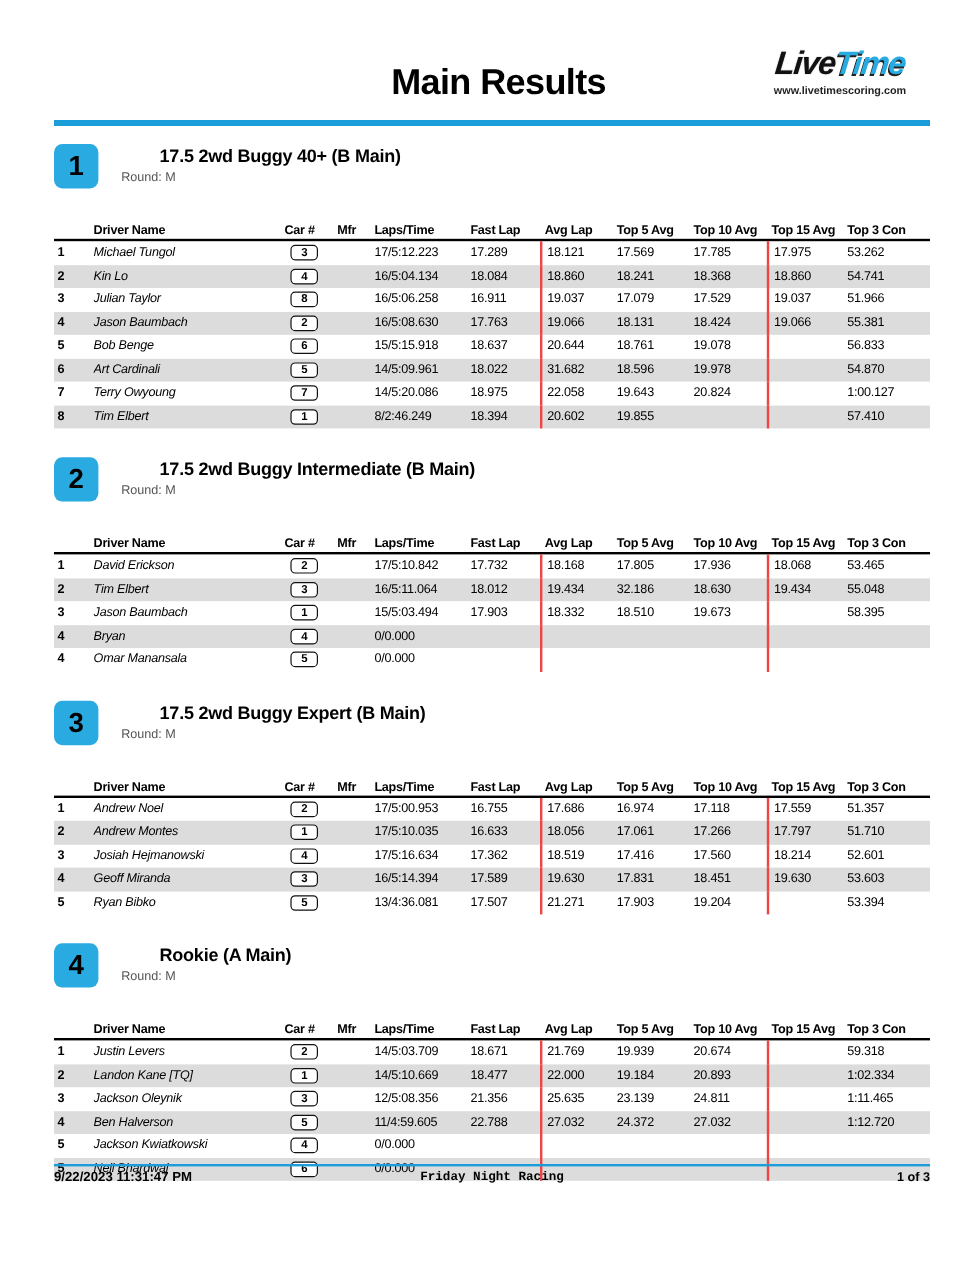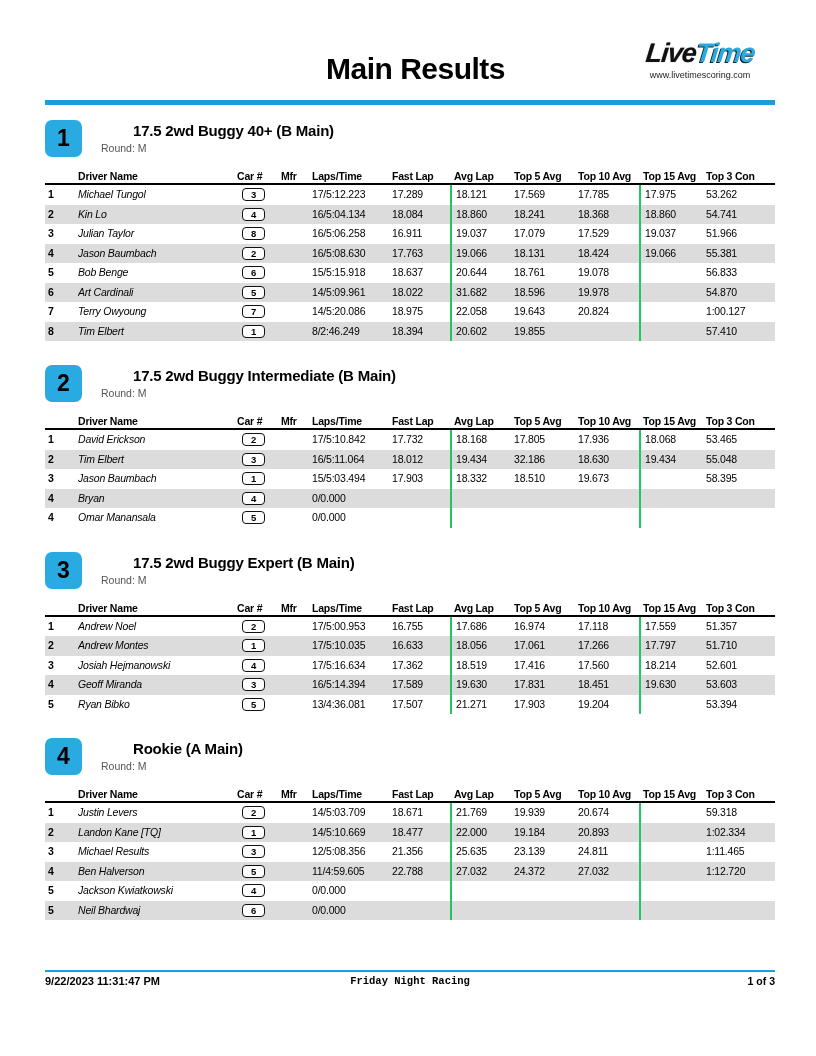--- a/index.html
+++ b/index.html
@@ -28,59 +28,59 @@
   .logo{
     position:absolute;top:38px;right:41px;width:150px;text-align:center;
   }
   .logo-word{
     font-size:27px;font-weight:bold;font-style:italic;
     display:inline-block;transform:skewX(-6deg);
     letter-spacing:-1px;white-space:nowrap;
   }
   .logo-live{color:#111;text-shadow:0 0 1px #888;}
   .logo-time{color:var(--accent);text-shadow:-1px 1px 0 #222;}
-  .logo-site{font-size:9px;color:#222;margin-top:1px;}
+  .logo-site{font-size:9px;color:#222;margin-top:1px;font-weight:bold;}
   .hdr-rule{position:absolute;left:45px;right:41px;top:100px;height:5px;background:var(--rule);}
 
   
   .race-section{margin-top:24px;}
   .race-section:first-child{margin-top:15px;}
   .section-head{display:flex;align-items:flex-start;height:46px;}
   .section-badge{
     width:37px;height:37px;border-radius:7px;background:var(--accent);
     display:flex;align-items:center;justify-content:center;
     font-size:23px;font-weight:bold;color:#000;flex:0 0 auto;
   }
   .section-meta{margin-left:19px;padding-top:2px;}
   .section-title{font-size:15px;font-weight:bold;letter-spacing:-0.2px;margin-left:32px;}
   .section-round{font-size:10.5px;color:#555;margin-top:3px;}
 
   
-  .tbl{margin-top:3px;}
+  .tbl{margin-top:19px;}
   .grid{
     display:grid;
     grid-template-columns:33px 152px 47px 31px 80px 62px 60px 64px 65px 63px 73px;
     align-items:center;
   }
   .tbl-header{
     font-size:10.5px;font-weight:bold;letter-spacing:-0.2px;
     height:16px;border-bottom:2px solid #000;
   }
   .tbl-header .hc{padding-left:4px;white-space:nowrap;}
   .tbl-header .hc0{padding-left:0;} 
   .tbl-header .hc1{padding-left:7px;} 
   .tbl-row{
     height:19.5px;font-size:10.5px;letter-spacing:-0.2px;
   }
   .tbl-row.stripe{background:var(--stripe);}
   .c{display:block;height:100%;line-height:19.5px;padding-left:4px;white-space:nowrap;overflow:hidden;}
   .c.pos{font-weight:bold;padding-left:3px;}
   .c.name{padding-left:0;font-style:italic;}
   .c.car{display:flex;align-items:center;justify-content:center;padding-left:0;}
-  .c.gapL{border-left:2px solid #22c55e;}
+  .c.gapL{border-left:2px solid #ef4444;}
   .car-badge{
     display:inline-block;width:23px;height:13px;
     border:1.5px solid #111;border-radius:4px;background:#fff;
     font-size:9.5px;font-weight:bold;line-height:11px;text-align:center;
   }
 
   
   .ftr{position:absolute;left:45px;right:41px;top:970px;}
   .ftr-rule{height:2px;background:var(--rule);}
   .ftr-row{position:relative;margin-top:3px;}
@@ -529,21 +529,21 @@
     <span class="c">18.477</span>
     <span class="c gapL">22.000</span>
     <span class="c">19.184</span>
     <span class="c">20.893</span>
     <span class="c gapL"></span>
     <span class="c">1:02.334</span>
   </div>
 
   <div class="tbl-row grid">
     <span class="c pos">3</span>
-    <span class="c name">Michael Results</span>
+    <span class="c name">Jackson Oleynik</span>
     <span class="c car">
                 <span class="car-badge"><span>3</span></span>
               </span>
     <span class="c"></span>
     <span class="c">12/5:08.356</span>
     <span class="c">21.356</span>
     <span class="c gapL">25.635</span>
     <span class="c">23.139</span>
     <span class="c">24.811</span>
     <span class="c gapL"></span>

